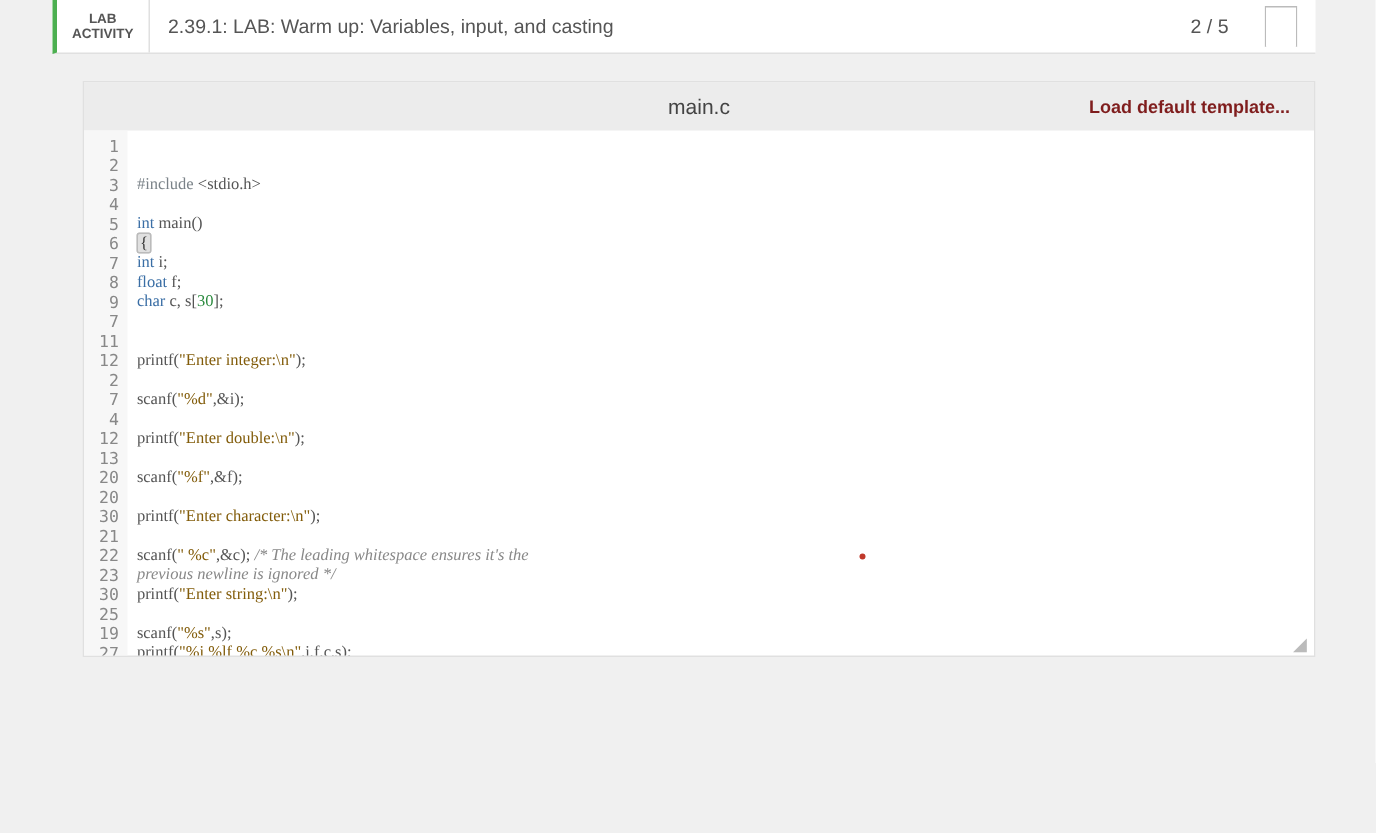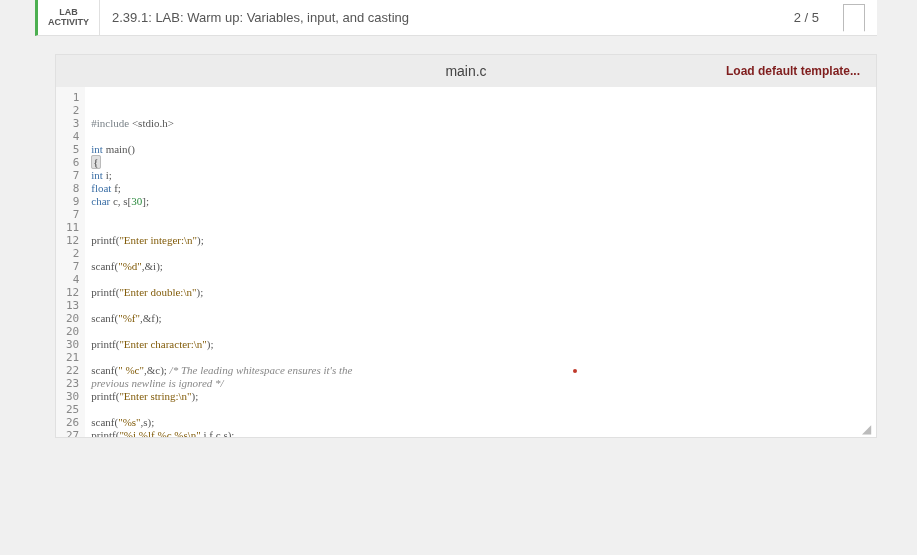--- a/index.html
+++ b/index.html
@@ -178,20 +178,20 @@
         <div>12</div>
         <div>13</div>
         <div>20</div>
         <div>20</div>
         <div>30</div>
         <div>21</div>
         <div>22</div>
         <div>23</div>
         <div>30</div>
         <div>25</div>
-        <div>26</div>
+        <div>19</div>
         <div>27</div>
       </div>
     <div class="code-area" id="code">
       <div class="code-line"><span class="pp">#include </span><span class="pun">&lt;stdio.h&gt;</span></div><div class="code-line"></div><div class="code-line"><span class="typ">int </span><span class="fn">main</span><span class="pun">()</span></div><div class="code-line"><span class="brk">{</span></div><div class="code-line"><span class="typ">int </span><span class="fn">i</span><span class="pun">;</span></div><div class="code-line"><span class="typ">float </span><span class="fn">f</span><span class="pun">;</span></div><div class="code-line"><span class="typ">char </span><span class="fn">c</span><span class="pun">, </span><span class="fn">s</span><span class="pun">[</span><span class="num">30</span><span class="pun">];</span></div><div class="code-line"></div><div class="code-line"></div><div class="code-line"><span class="fn">printf</span><span class="pun">(</span><span class="str">"Enter integer:\n"</span><span class="pun">);</span></div><div class="code-line"></div><div class="code-line"><span class="fn">scanf</span><span class="pun">(</span><span class="str">"%d"</span><span class="pun">,&amp;</span><span class="fn">i</span><span class="pun">);</span></div><div class="code-line"></div><div class="code-line"><span class="fn">printf</span><span class="pun">(</span><span class="str">"Enter double:\n"</span><span class="pun">);</span></div><div class="code-line"></div><div class="code-line"><span class="fn">scanf</span><span class="pun">(</span><span class="str">"%f"</span><span class="pun">,&amp;</span><span class="fn">f</span><span class="pun">);</span></div><div class="code-line"></div><div class="code-line"><span class="fn">printf</span><span class="pun">(</span><span class="str">"Enter character:\n"</span><span class="pun">);</span></div><div class="code-line"></div><div class="code-line"><span class="fn">scanf</span><span class="pun">(</span><span class="str">" %c"</span><span class="pun">,&amp;</span><span class="fn">c</span><span class="pun">); </span><span class="cmt">/* The leading whitespace ensures it's the</span></div><div class="code-line"><span class="cmt">previous newline is ignored */</span></div><div class="code-line"><span class="fn">printf</span><span class="pun">(</span><span class="str">"Enter string:\n"</span><span class="pun">);</span></div><div class="code-line"></div><div class="code-line"><span class="fn">scanf</span><span class="pun">(</span><span class="str">"%s"</span><span class="pun">,</span><span class="fn">s</span><span class="pun">);</span></div><div class="code-line"><span class="fn">printf</span><span class="pun">(</span><span class="str">"%i %lf %c %s\n"</span><span class="pun">,</span><span class="fn">i</span><span class="pun">,</span><span class="fn">f</span><span class="pun">,</span><span class="fn">c</span><span class="pun">,</span><span class="fn">s</span><span class="pun">);</span></div><div class="code-line"><span class="kw">return </span><span class="num">0</span><span class="pun">;</span></div><div class="code-line hl"><span class="brk">}</span></div><div class="resize-grip">◢</div>
     <div class="dot-marker" style="top: 282px; left: 487.8px;"></div></div>
   </div>
 </div>
 
 </body></html>

